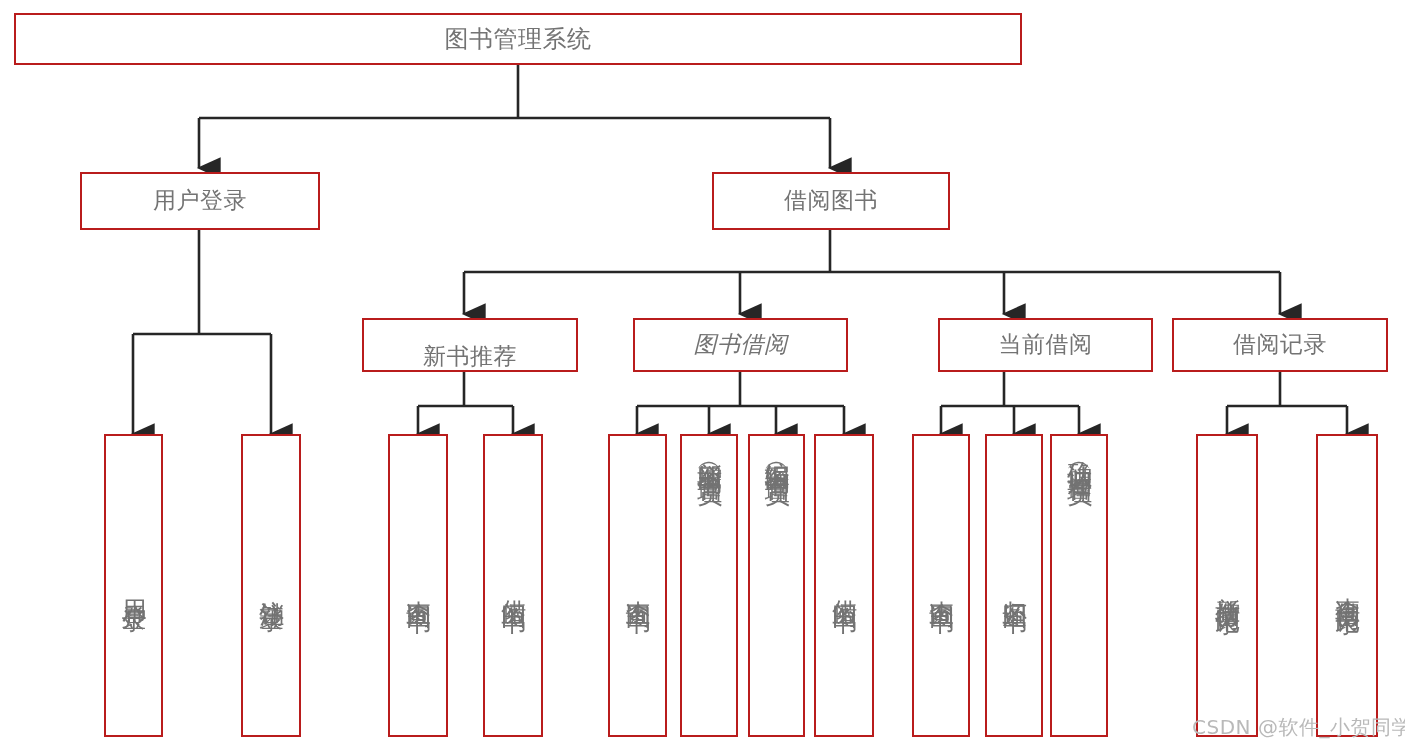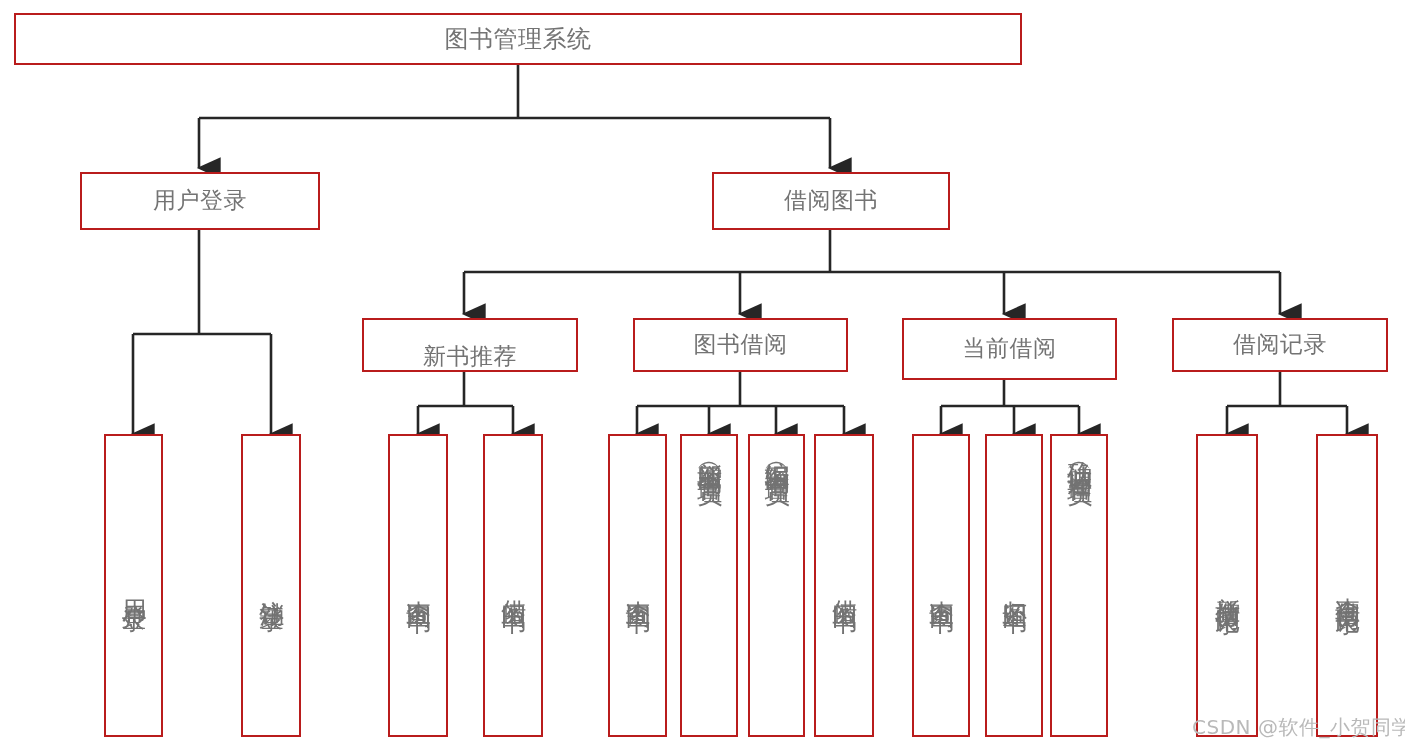--- a/index.html
+++ b/index.html
@@ -157,24 +157,24 @@
   <div class="node h-node" style="left:80px; top:172px; width:240px; height:58px;">
     <span class="label">用户登录</span>
   </div>
   <div class="node h-node" style="left:712px; top:172px; width:238px; height:58px;">
     <span class="label">借阅图书</span>
   </div>
 
   <div class="node h-node" style="left:362px; top:318px; width:216px; height:54px;align-items:flex-end;">
     <span class="label">新书推荐</span>
   </div>
-  <div class="node h-node" style="left:633px; top:318px; width:215px; height:54px;">
+  <div class="node h-node" style="left:633px; top:318px; width:215px; height:54px;font-style:italic;">
     <span class="label">图书借阅</span>
   </div>
-  <div class="node h-node" style="left:902px; top:318px; width:215px; height:62px;">
+  <div class="node h-node" style="left:938px; top:318px; width:215px; height:54px;">
     <span class="label">当前借阅</span>
   </div>
   <div class="node h-node" style="left:1172px; top:318px; width:216px; height:54px;align-items:center;">
     <span class="label">借阅记录</span>
   </div>
 
   <div class="node v-node" style="left:104px; top:434px; width:59px; height:303px;">
     <span class="label">用户登录</span>
   </div>
   <div class="node v-node" style="left:241px; top:434px; width:60px; height:303px;">

